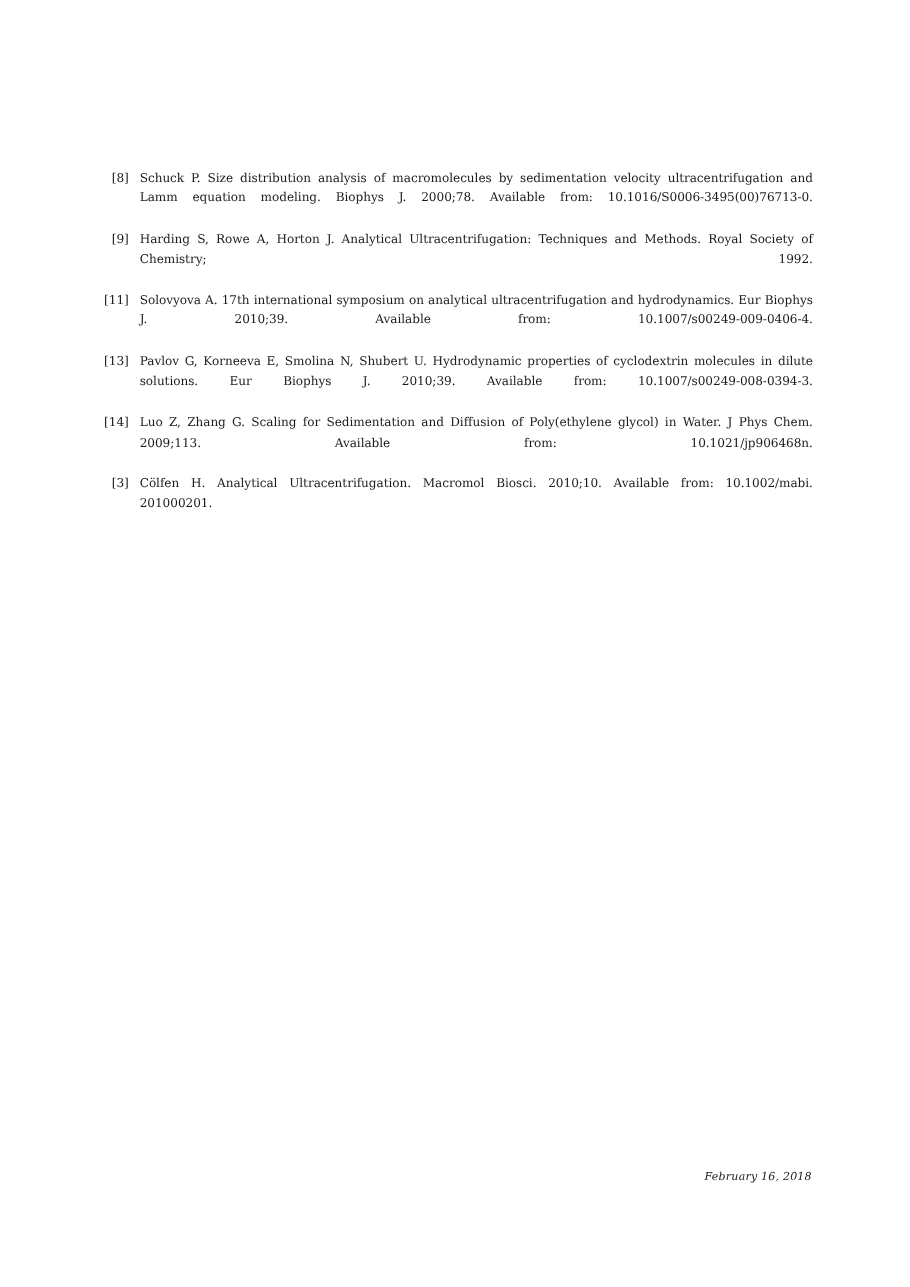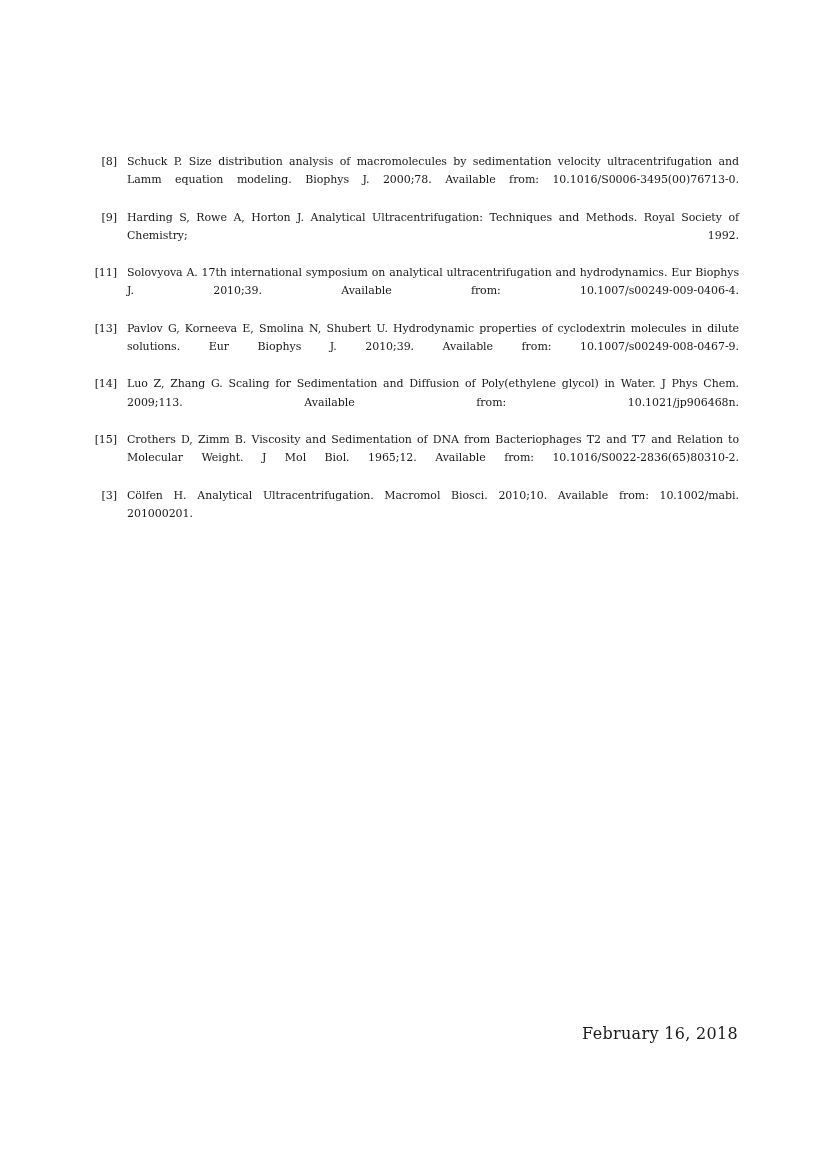--- a/index.html
+++ b/index.html
@@ -65,23 +65,24 @@
   .ref-body::after {
     content: "";
     display: inline-block;
     width: 100%;
   }
 
   
   .footer-date {
     position: absolute;
     right: 89px;
-    top: 1026px;
+    top: 1063px;
     font-family: "DejaVu Serif", "Liberation Serif", serif;
-    font-size: 16px;
+    font-style: italic;
+    font-size: 10px;
     line-height: 16px;
     letter-spacing: 0.02em;
     white-space: nowrap;
     color: #1a1a1a;
   }
 </style>
 </head>
 <body>
 
 <div class="page">
@@ -100,32 +101,28 @@
 
 
     <div class="ref-entry">
       <div class="ref-label">[11]</div>
       <div class="ref-body">Solovyova A. 17th international symposium on analytical ultracentrifugation and hydrodynamics. Eur Biophys J. 2010;39. Available from: 10.1007/s00249-009-0406-4.</div>
     </div>
 
 
     <div class="ref-entry">
       <div class="ref-label">[13]</div>
-      <div class="ref-body">Pavlov G, Korneeva E, Smolina N, Shubert U. Hydrodynamic properties of cyclodextrin molecules in dilute solutions. Eur Biophys J. 2010;39. Available from: 10.1007/s00249-008-0467-9.</div>
+      <div class="ref-body">Pavlov G, Korneeva E, Smolina N, Shubert U. Hydrodynamic properties of cyclodextrin molecules in dilute solutions. Eur Biophys J. 2010;39. Available from: 10.1007/s00249-008-0394-3.</div>
     </div>
 
     <div class="ref-entry">
       <div class="ref-label">[14]</div>
       <div class="ref-body">Luo Z, Zhang G. Scaling for Sedimentation and Diffusion of Poly(ethylene glycol) in Water. J Phys Chem. 2009;113. Available from: 10.1021/jp906468n.</div>
     </div>
 
-    <div class="ref-entry">
-      <div class="ref-label">[15]</div>
-      <div class="ref-body">Crothers D, Zimm B. Viscosity and Sedimentation of DNA from Bacteriophages T2 and T7 and Relation to Molecular Weight. J Mol Biol. 1965;12. Available from: 10.1016/S0022-2836(65)80310-2.</div>
-    </div>
 
 
     <div class="ref-entry">
       <div class="ref-label">[3]</div>
       <div class="ref-body">Cölfen H. Analytical Ultracentrifugation. Macromol Biosci. 2010;10. Available from: 10.1002/mabi. 201000201.</div>
     </div>
 
   </div>
 
   <div class="footer-date">February 16, 2018</div>

